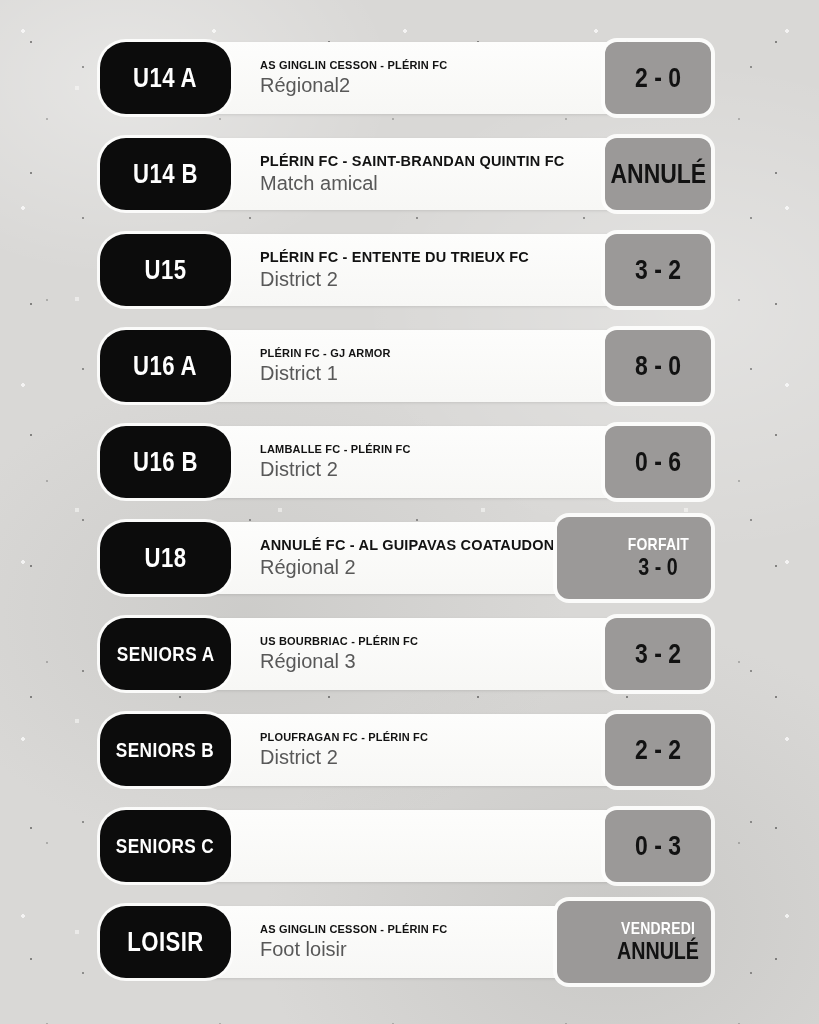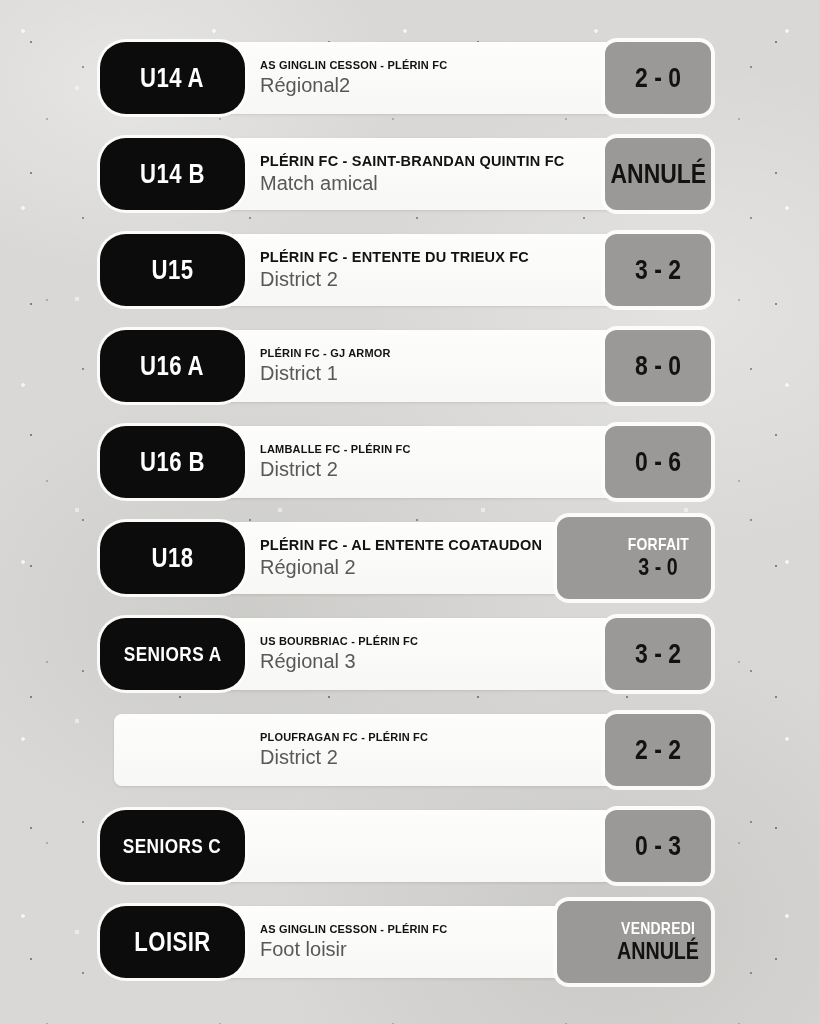--- a/index.html
+++ b/index.html
@@ -52,21 +52,21 @@
     position:absolute;
     left:14px; right:0; top:2px; bottom:2px;
     background:linear-gradient(180deg,#fdfdfc 0%,#f7f7f5 100%);
     border-radius:8px;
     box-shadow:0 1px 3px rgba(0,0,0,.10);
   }
   .category-badge{
     position:absolute;
     left:0; top:50%;
     transform:translateY(-50%);
-    width:145px; height:72px;
+    width:131px; height:72px;
     background:#0c0c0c;
     border-radius:26px;
     box-shadow:0 0 0 3px rgba(253,253,252,.95);
     display:flex; align-items:center; justify-content:center;
     z-index:2;
   }
   .category-badge .cond{
     color:#ffffff;
     font-weight:700;
     font-size:27px;
@@ -206,21 +206,21 @@
       <span class="cond result-main">0 - 6</span>
     </div>
   </div>
 
   <div class="row">
     <div class="bar"></div>
     <div class="category-badge">
       <span class="cond">U18</span>
     </div>
     <div class="middle">
-      <div class="match-teams long">PLÉRIN FC - AL ENTENTE COATAUDON</div>
+      <div class="match-teams long">ANNULÉ FC - AL GUIPAVAS COATAUDON</div>
       <div class="competition">Régional 2</div>
     </div>
     <div class="score-badge two-line">
       <span class="cond result-top">FORFAIT</span>
       <span class="cond result-main">3 - 0</span>
     </div>
   </div>
 
   <div class="row">
     <div class="bar"></div>
@@ -232,20 +232,23 @@
       <div class="competition">Régional 3</div>
     </div>
     <div class="score-badge">
 
       <span class="cond result-main">3 - 2</span>
     </div>
   </div>
 
   <div class="row">
     <div class="bar"></div>
+    <div class="category-badge">
+      <span class="cond small">SENIORS B</span>
+    </div>
     <div class="middle">
       <div class="match-teams">PLOUFRAGAN FC - PLÉRIN FC</div>
       <div class="competition">District 2</div>
     </div>
     <div class="score-badge">
 
       <span class="cond result-main">2 - 2</span>
     </div>
   </div>
 

